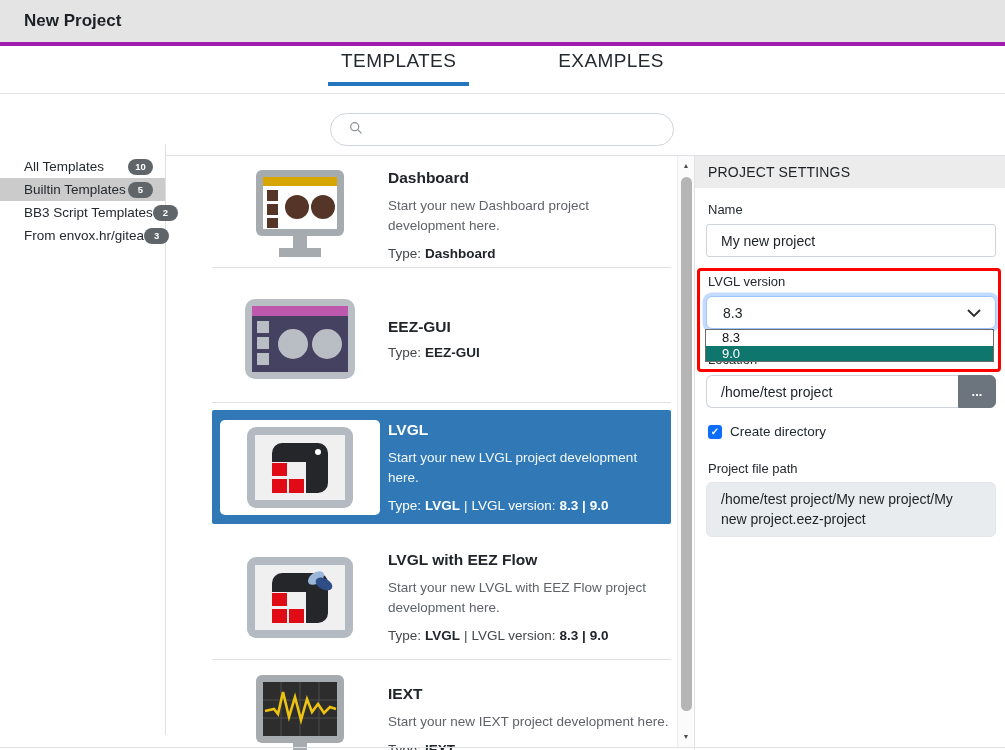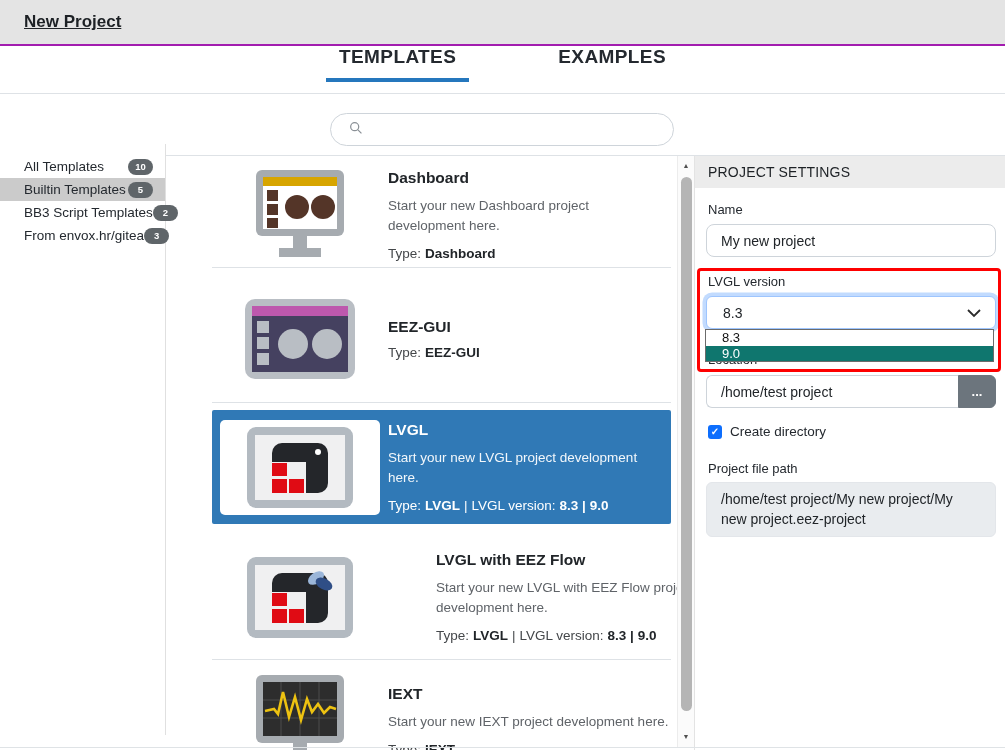--- a/index.html
+++ b/index.html
@@ -4,30 +4,30 @@
 <style>
   * { margin:0; padding:0; box-sizing:border-box; }
   html,body { width:1005px; height:750px; }
   body {
     font-family:"Liberation Sans", sans-serif;
     background:#ffffff; color:#212529; position:relative; overflow:hidden;
   }
   
   .win-header {
     position:absolute; left:0; top:0; width:1005px; height:46px;
-    background:#e4e4e4; border-bottom:2px solid #a21caf;
-    display:flex; align-items:center; padding-left:24px;text-decoration:underline;
+    background:#e4e4e4; border-bottom:4px solid #a21caf;
+    display:flex; align-items:center; padding-left:24px;
   }
   .win-title { font-size:17px; font-weight:bold; color:#1d2125; }
 
   
   .tabs-bar {
     position:absolute; left:0; top:46px; width:1005px; height:48px;
     background:#fff; border-bottom:1px solid #dee2e6;
-    display:flex; justify-content:center; align-items:flex-start; gap:76px;font-weight:bold;
+    display:flex; justify-content:center; align-items:center; gap:76px;
   }
   .tab {
     font-size:19px; letter-spacing:.4px; color:#24292f;
     padding:0 13px 10px 13px; cursor:pointer; border-bottom:4px solid transparent;
     margin-bottom:3px;
   }
   .tab.active { border-bottom-color:#2577bd; }
 
   
   .search-bar {
@@ -60,21 +60,21 @@
     min-width:25px; height:16px; line-height:16px; text-align:center;
     border-radius:9px; padding:0 4px;
   }
 
   
   .tlist { position:absolute; left:202px; top:156px; width:475px; height:591px; background:#fff; }
   .trow {
     display:flex; align-items:center; margin:7px 6px 0 10px; cursor:pointer;
   }
   .trow.bordered { border-bottom:1px solid #dee2e6; }
-  .r1 { height:105px; } .r2 { height:128px; } .r4 { height:125px;gap:48px; } .r5 { height:108px; }
+  .r1 { height:105px; } .r2 { height:128px; } .r4 { height:125px; } .r5 { height:108px; }
   .selwrap { height:125px; padding:7px 0 4px 0; margin:0 6px 0 10px; cursor:pointer; }
   .trow.selected {
     height:100%; margin:0; background:#3079b6; border-radius:2px;
   }
   .trow.selected .ttitle, .trow.selected .ttype, .trow.selected .ttype b { color:#ffffff; }
   .trow.selected .tdesc { color:#f2f7fb; }
   .ticon { width:176px; display:flex; justify-content:center; align-items:center; flex-shrink:0; }
   .tinfo { flex:1; padding-right:14px; }
   .ttitle { font-size:15.5px; font-weight:bold; color:#212529; margin-bottom:9px; }
   .tdesc  { font-size:13.5px; color:#5f6368; line-height:1.5; margin-bottom:10px; width:282px; }
@@ -103,21 +103,21 @@
     position:absolute; left:694px; top:156px; width:311px; height:594px;
     background:#fff; border-left:1px solid #e3e3e3;
   }
   .panel-header {
     height:32px; background:#ececec; display:flex; align-items:center;
     padding-left:13px; font-size:14px; font-weight:normal; color:#1d2125; letter-spacing:.2px;
   }
   .f-label { position:absolute; left:13px; font-size:13px; color:#24292f; }
   .text-input {
     position:absolute; left:11px; width:290px; height:33px;
-    border:1px solid #ced4da; border-radius:8px; background:#fff;
+    border:1px solid #ced4da; border-radius:3px; background:#fff;
     font-size:14px; color:#212529; padding:0 14px;
     font-family:"Liberation Sans", sans-serif; outline:none;
   }
   
   .select {
     position:absolute; left:11px; top:140px; width:290px; height:33px;
     border:1px solid #9ec5fe; border-radius:6px; background:#fff;
     box-shadow:0 0 0 3.5px rgba(13,110,253,.25);
     display:flex; align-items:center; padding:0 14px 0 16px;
     font-size:14px; cursor:pointer; z-index:2;

